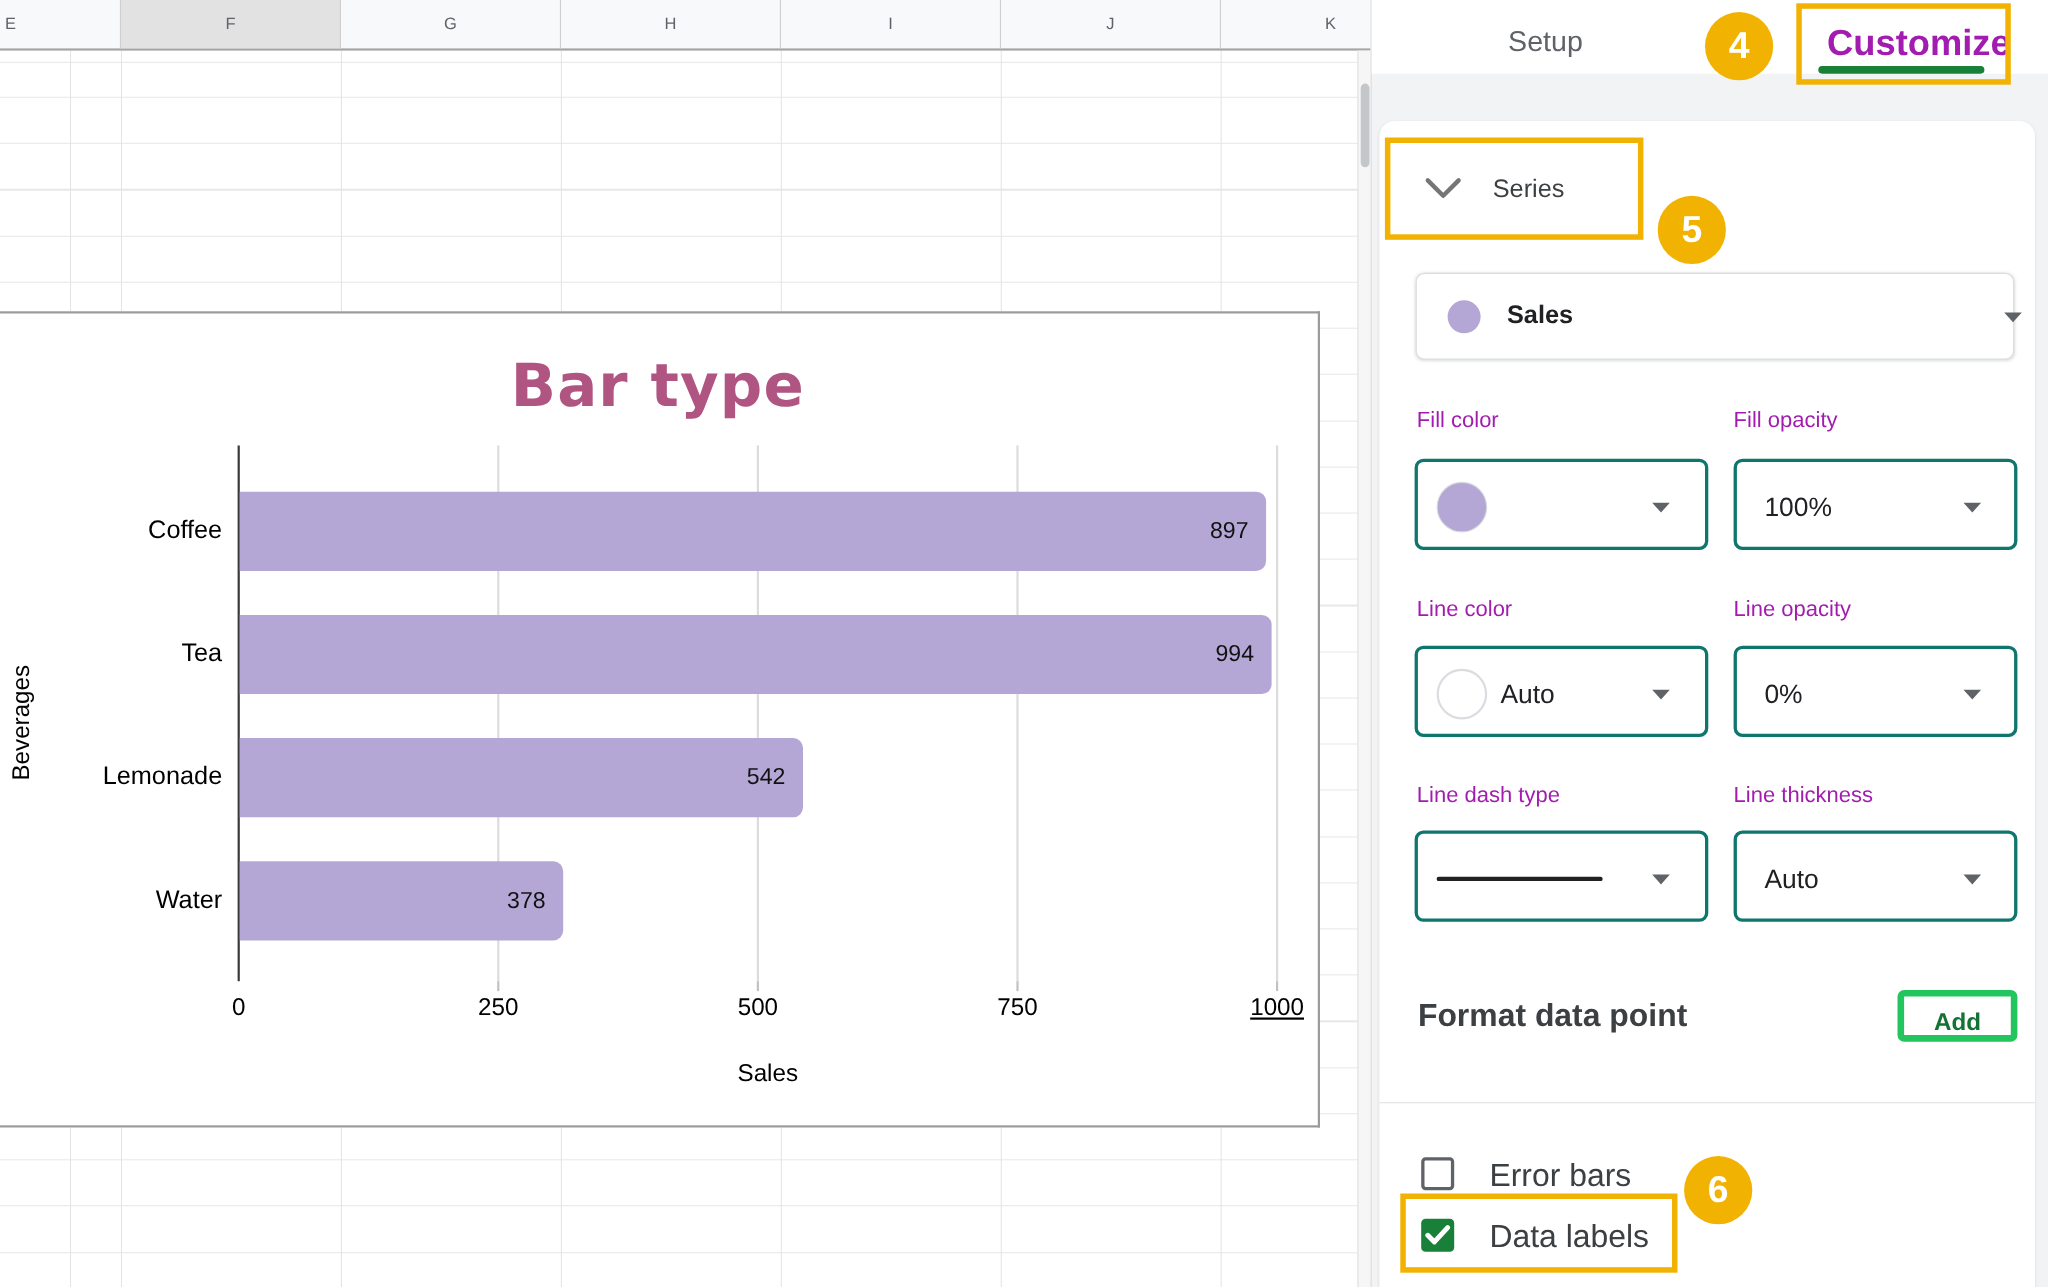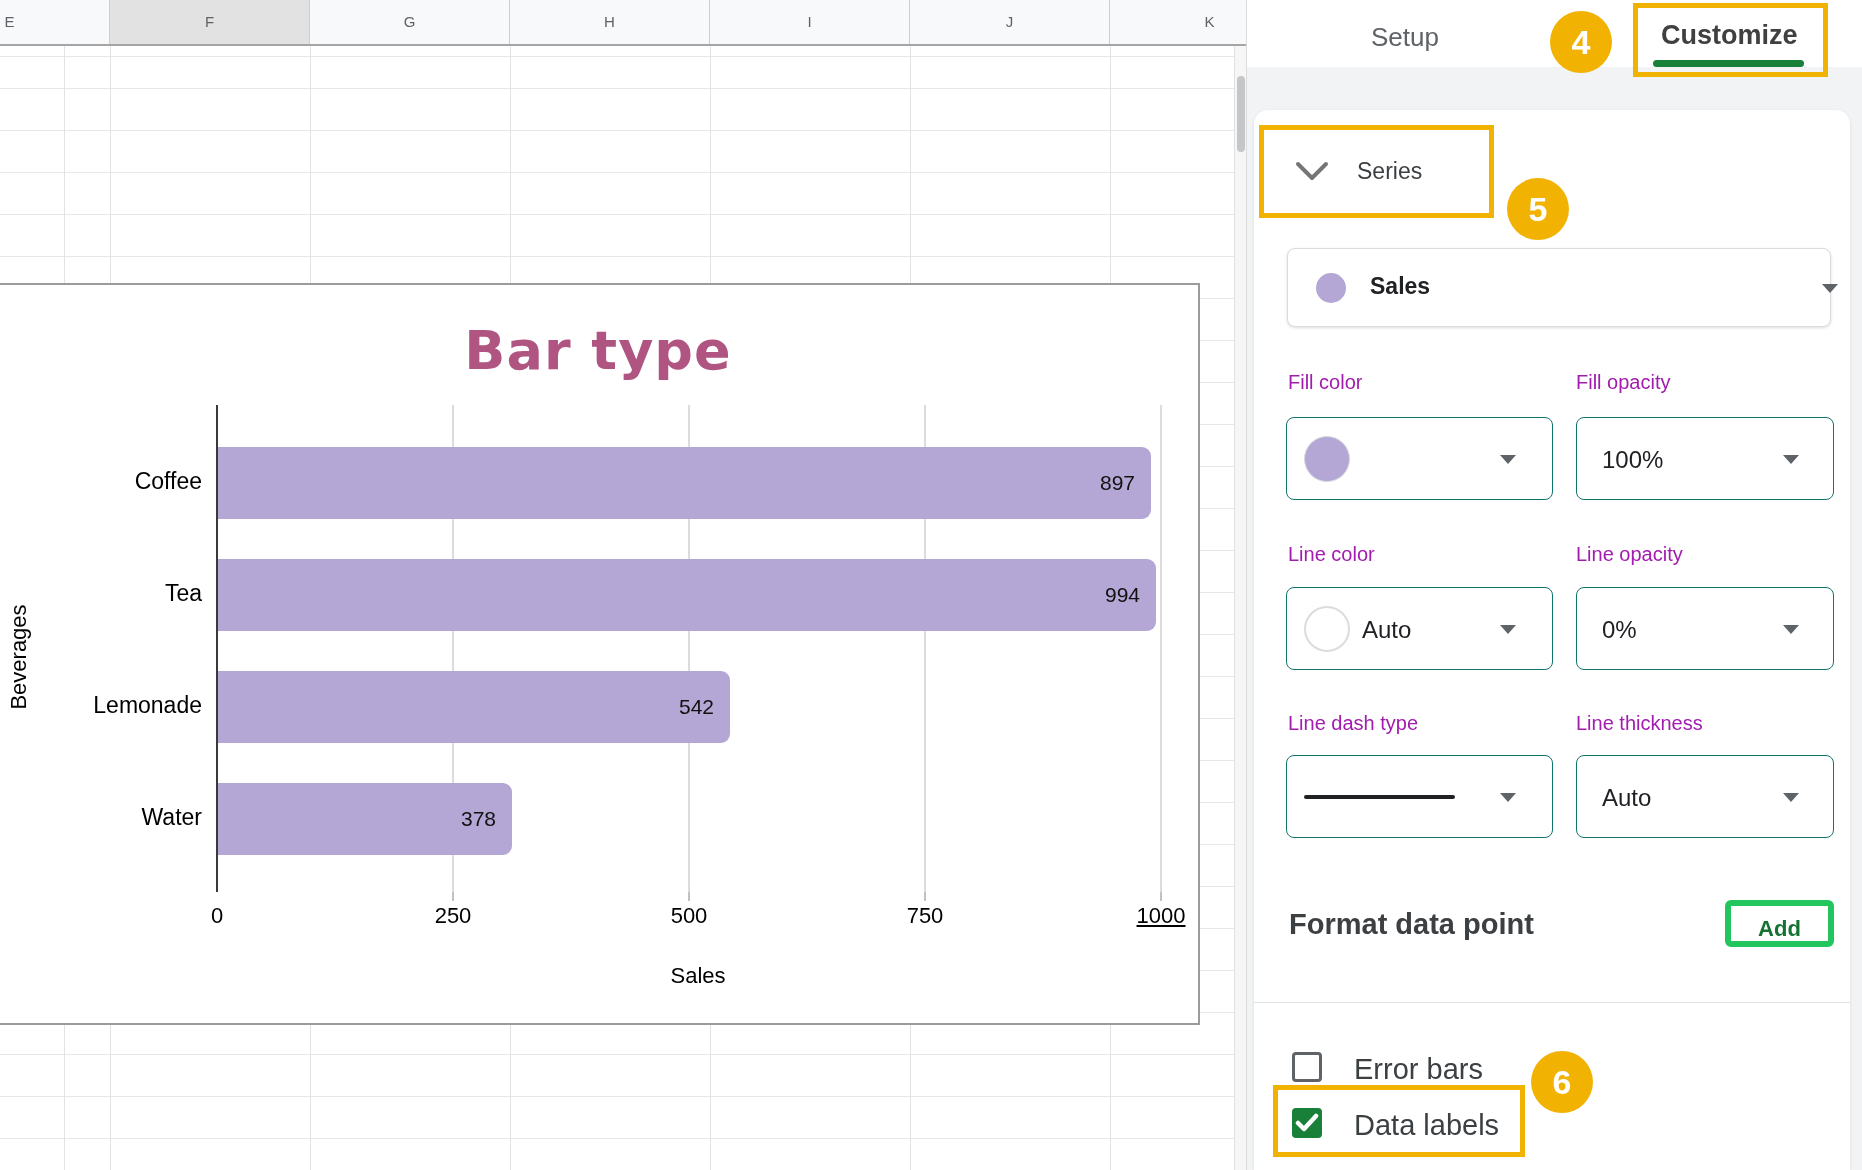--- a/index.html
+++ b/index.html
@@ -47,21 +47,21 @@
   .y-axis-title { position:absolute; left:-78px; top:358px; width:220px; height:28px;
                   text-align:center; font-size:22px; color:#000;
                   transform:rotate(-90deg); }
 
   
   .panel { position:absolute; left:1246px; top:0; width:616px; height:1170px;
            background:#f1f3f4; border-left:1px solid #dcdcdc; }
   .panel-header { position:absolute; left:0; top:0; width:616px; height:67px; background:#fff; }
   .tab { position:absolute; font-size:26px; }
   .tab-setup { left:124px; top:22px; color:#5f6368; font-weight:500; }
-  .tab-customize { left:414px; top:20px; color:#404040; font-weight:700; font-size:27px; }
+  .tab-customize { left:414px; top:20px; color:#a21caf; font-weight:700; font-size:33px; }
   .tab-underline { position:absolute; left:406px; top:60px; width:151px; height:7px;
                    border-radius:4px; background:#188038; }
   .card { position:absolute; left:7px; top:110px; width:596px; height:1060px;
           background:#fff; border-radius:14px 14px 0 0;
           box-shadow:0 1px 3px rgba(60,64,67,.12); }
   .hl-box { position:absolute; border:5px solid #F2B202; background:transparent; }
   .hl-customize { left:386px; top:3px; width:195px; height:74px; }
   .hl-series { left:12px; top:125px; width:235px; height:93px; }
   .hl-datalabels { left:26px; top:1085px; width:252px; height:72px; }
   .step-circle { position:absolute; width:62px; height:62px; border-radius:50%;
@@ -76,21 +76,21 @@
   .sel-series { left:40px; top:248px; width:544px; height:79px;
                 box-shadow:0 1px 3px rgba(60,64,67,.18); }
   .series-dot { position:absolute; left:28px; top:24px; width:30px; height:30px;
                 border-radius:50%; background:#b4a7d6; }
   .sel-series-label { position:absolute; left:82px; top:24px; font-size:23px;
                       font-weight:700; color:#202124; }
   .dd-arrow { position:absolute; width:0; height:0; border-left:8px solid transparent;
               border-right:8px solid transparent; border-top:9px solid #5f6368; }
   .field-label { position:absolute; font-size:20px; color:#a21caf; }
   .field-value { position:absolute; font-size:24px; color:#202124; }
-  .fbox { position:absolute; background:#fff; border:1px solid #0f766e; border-radius:8px; height:83px; }
+  .fbox { position:absolute; background:#fff; border:3px solid #0f766e; border-radius:8px; height:83px; }
   .col1 { left:39px; width:267px; } .col2 { left:329px; width:258px; }
   .swatch-purple { position:absolute; left:17px; top:18px; width:46px; height:46px;
                    border-radius:50%; background:#b4a7d6; border:1px solid #d6d9dc; }
   .swatch-outline { position:absolute; left:17px; top:18px; width:46px; height:46px;
                     border-radius:50%; background:#fff; border:2px solid #dadce0; }
   .dash-line { position:absolute; left:17px; top:39px; width:151px; height:4px;
                background:#202124; border-radius:2px; }
   .fmt-label { position:absolute; left:42px; top:908px; font-size:29px; font-weight:700; color:#3c4043; }
   .add-btn { position:absolute; left:478px; top:900px; width:109px; height:47px;
              background:#fff; border:6px solid #22c55e; border-radius:6px;

